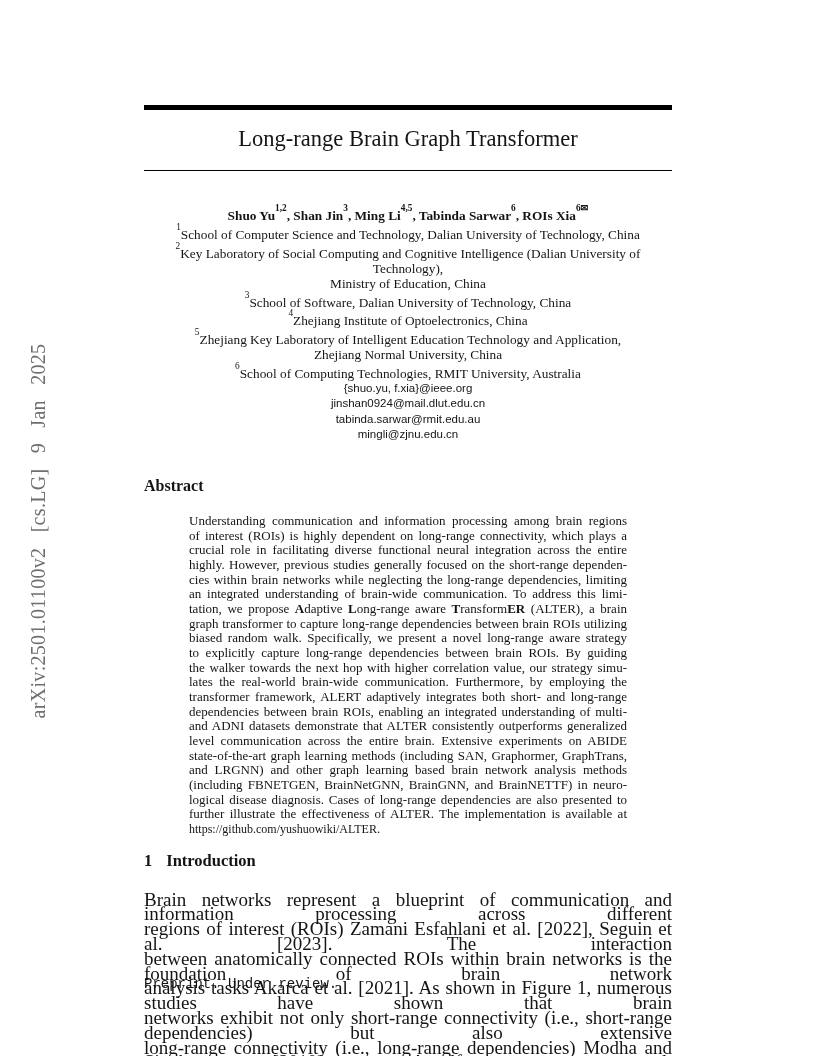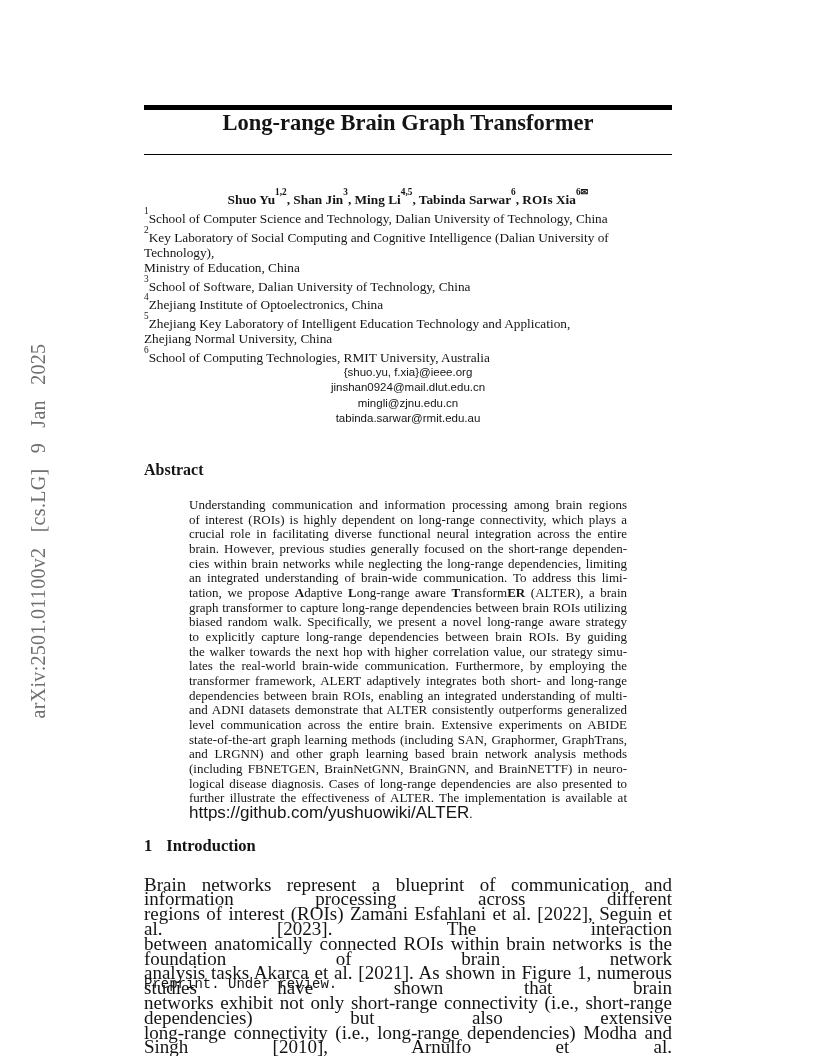--- a/index.html
+++ b/index.html
@@ -16,44 +16,44 @@
     text-align:center; white-space:nowrap;
     transform:rotate(-90deg);
     font-size:20px; letter-spacing:0.3px; word-spacing:10px;
     color:#6f6f6f;
   }
 
   .page-content { position:absolute; left:144px; top:0; width:528px; }
 
   .rule-thick { margin-top:105px; height:4.5px; background:#000; }
   .paper-title {
-    text-align:center;
-    font-weight:bold; font-size:22.5px; line-height:26px;
+    margin-top:16px; text-align:center;
+    font-weight:normal; font-size:22.5px; line-height:26px;
   }
   .rule-thin { margin-top:18px; height:1.8px; background:#000; }
 
   .author-line {
     margin-top:34px; text-align:center;
     font-size:13.3px; font-weight:bold; line-height:15.2px;
   }
-  .affil-block { text-align:left; font-size:13.3px; line-height:15.2px; }
+  .affil-block { text-align:center; font-size:13.3px; line-height:15.2px; }
   sup.s { font-size:9.3px; position:relative; top:-4px; }
   .email-block {
     text-align:center; font-family:Liberation Sans, sans-serif;
     font-size:11.5px; line-height:15.2px;
   }
 
   .abstract-head {
     margin-top:35px; text-align:left;
     font-size:16px; font-weight:bold; line-height:18px;
   }
   .abstract-body { margin:19px 45px 0 45px; font-size:13px; }
   .tline { line-height:14.65px; text-align:justify; text-align-last:justify; }
   .tline.lastline { text-align-last:left; }
-  .mono { font-family:Liberation Sans, sans-serif; font-size:17px; }
+  .mono { font-family:Liberation Serif, serif; font-size:12px; }
 
   .section-head { margin-top:14px; font-size:16.5px; font-weight:bold; line-height:19px; }
   .section-num { display:inline-block; margin-right:14px; }
 
   .intro-body { margin-top:23px; font-size:19px; }
   .intro-body .tline { line-height:14.8px; }
 
   .footer-note { position:absolute; left:144px; top:977px; font-size:14px; line-height:14px;font-family:Liberation Mono, monospace; }
 </style>
 </head>
@@ -78,31 +78,31 @@
       <div><sup class="s">3</sup>School of Software, Dalian University of Technology, China</div>
       <div><sup class="s">4</sup>Zhejiang Institute of Optoelectronics, China</div>
       <div><sup class="s">5</sup>Zhejiang Key Laboratory of Intelligent Education Technology and Application,</div>
       <div>Zhejiang Normal University, China</div>
       <div><sup class="s">6</sup>School of Computing Technologies, RMIT University, Australia</div>
     </div>
 
   <div class="email-block">
       <div>{shuo.yu, f.xia}@ieee.org</div>
       <div>jinshan0924@mail.dlut.edu.cn</div>
+      <div>tabinda.sarwar@rmit.edu.au</div>
       <div>mingli@zjnu.edu.cn</div>
-      <div>tabinda.sarwar@rmit.edu.au</div>
     </div>
 
   <div class="abstract-head">Abstract</div>
 
   <div class="abstract-body">
       <div class="tline"><span>Understanding communication and information processing among brain regions</span></div>
       <div class="tline"><span>of interest (ROIs) is highly dependent on long-range connectivity, which plays a</span></div>
       <div class="tline"><span>crucial role in facilitating diverse functional neural integration across the entire</span></div>
-      <div class="tline"><span>brain. However, previous studies generally focused on the short-range dependen-</span></div>
+      <div class="tline"><span>highly. However, previous studies generally focused on the short-range dependen-</span></div>
       <div class="tline"><span>cies within brain networks while neglecting the long-range dependencies, limiting</span></div>
       <div class="tline"><span>an integrated understanding of brain-wide communication. To address this limi-</span></div>
       <div class="tline"><span>tation, we propose </span><span style="font-weight: bold;">A</span><span>daptive </span><span style="font-weight: bold;">L</span><span>ong-range aware </span><span style="font-weight: bold;">T</span><span>ransform</span><span style="font-weight: bold;">ER</span><span> (ALTER), a brain</span></div>
       <div class="tline"><span>graph transformer to capture long-range dependencies between brain ROIs utilizing</span></div>
       <div class="tline"><span>biased random walk. Specifically, we present a novel long-range aware strategy</span></div>
       <div class="tline"><span>to explicitly capture long-range dependencies between brain ROIs. By guiding</span></div>
       <div class="tline"><span>the walker towards the next hop with higher correlation value, our strategy simu-</span></div>
       <div class="tline"><span>lates the real-world brain-wide communication. Furthermore, by employing the</span></div>
       <div class="tline"><span>transformer framework, ALERT adaptively integrates both short- and long-range</span></div>
       <div class="tline"><span>dependencies between brain ROIs, enabling an integrated understanding of multi-</span></div>

